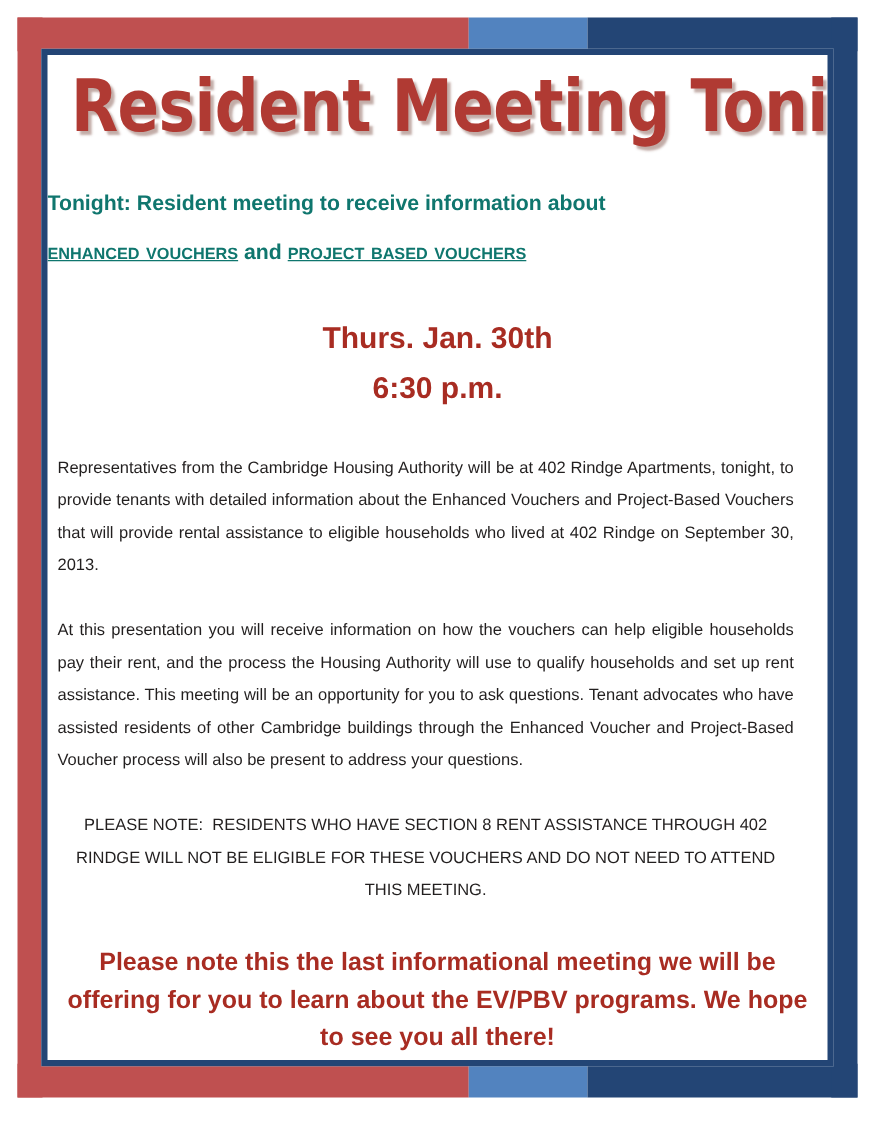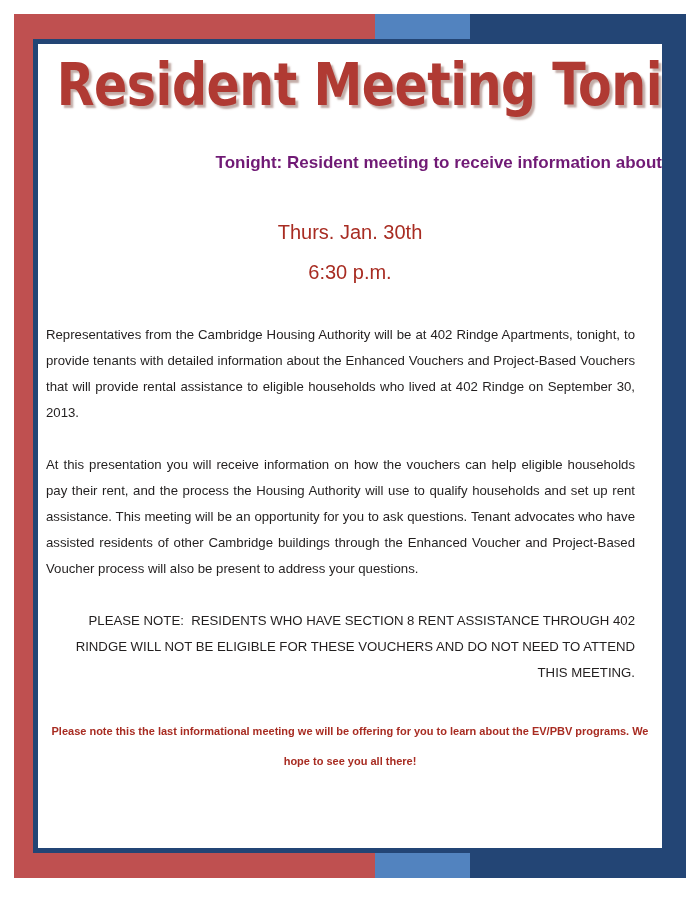--- a/index.html
+++ b/index.html
@@ -103,74 +103,74 @@
     font-weight: bold;
     letter-spacing: -0.5px;
     transform: scaleX(0.94);
     transform-origin: center;
     text-shadow: 3px 3px 2px rgba(120,70,60,0.45);
     white-space: nowrap;
   }
 
   .subtitle-block {
     margin-top: 28px;
-    text-align: right;
-    color: #701a75;
+    text-align: left;
+    color: #0f766e;
     font-family: "Liberation Sans", sans-serif;
     font-weight: bold;
     font-size: 17px;
     line-height: 38px;
   }
   .subtitle-line2 .smallcaps {
     font-variant: small-caps;
     text-transform: lowercase;
     text-decoration: underline;
     font-size: 18.5px;
   }
   .subtitle-line2 .conj {
     text-decoration: none;
   }
 
   .when-block {
     margin-top: 30px;
     text-align: center;
     color: #a82c22;
     font-family: "Liberation Sans", sans-serif;
-    font-weight: normal;
-    font-size: 20px;
+    font-weight: bold;
+    font-size: 24px;
     line-height: 40px;
   }
 
   .body-block {
     margin-top: 30px;
     padding: 0 27px 0 8px;
   }
   .body-p {
     text-align: justify;
     color: #221f1f;
     font-family: "Liberation Sans", sans-serif;
     font-size: 13.2px;
     line-height: 26px;
     margin: 0 0 26px 0;
   }
   .body-p.note {
-    text-align: right;
+    text-align: center;
     margin-top: 4px;
     margin-bottom: 0;
     white-space: pre-wrap;
   }
 
   .closing {
     margin-top: 30px;
     padding: 0 6px;
     text-align: center;
     color: #a82c22;
     font-family: "Liberation Sans", sans-serif;
     font-weight: bold;
-    font-size: 11px;
+    font-size: 20px;
     line-height: 30px;
   }
 </style>
 </head>
 <body>
 
 <div class="flyer">
 
   <div class="band-left-red"></div>
 
@@ -189,20 +189,21 @@
   <div class="band-right-navy"></div>
 
   <div class="inner-frame"></div>
 
   <div class="content">
 
     <h1 class="title">Resident Meeting Tonight</h1>
 
     <div class="subtitle-block">
       <div class="subtitle-line1">Tonight: Resident meeting to receive information about</div>
+      <div class="subtitle-line2"><span class="smallcaps">Enhanced Vouchers</span><span class="conj"> and </span><span class="smallcaps">Project Based Vouchers</span></div>
     </div>
 
     <div class="when-block">
       <div>Thurs. Jan. 30th</div>
       <div>6:30 p.m.</div>
     </div>
 
     <div class="body-block">
       <p class="body-p">Representatives from the Cambridge Housing Authority will be at 402 Rindge Apartments, tonight, to provide tenants with detailed information about the Enhanced Vouchers and Project-Based Vouchers that will provide rental assistance to eligible households who lived at 402 Rindge on September 30, 2013.</p>
       <p class="body-p">At this presentation you will receive information on how the vouchers can help eligible households pay their rent, and the process the Housing Authority will use to qualify households and set up rent assistance.  This meeting will be an opportunity for you to ask questions.  Tenant advocates who have assisted residents of other Cambridge buildings through the Enhanced Voucher and Project-Based Voucher process will also be present to address your questions.</p>

